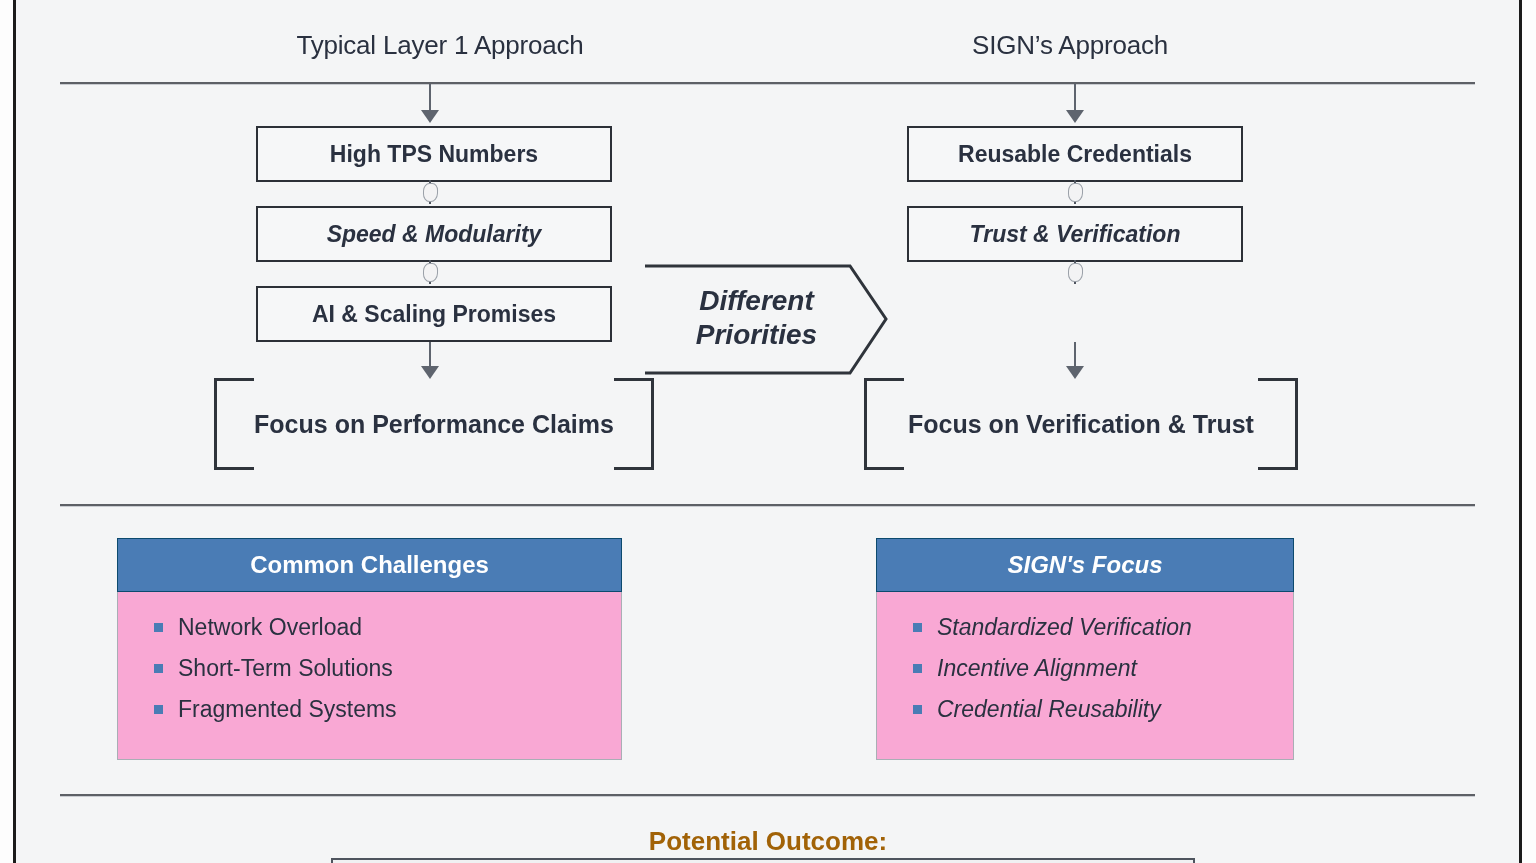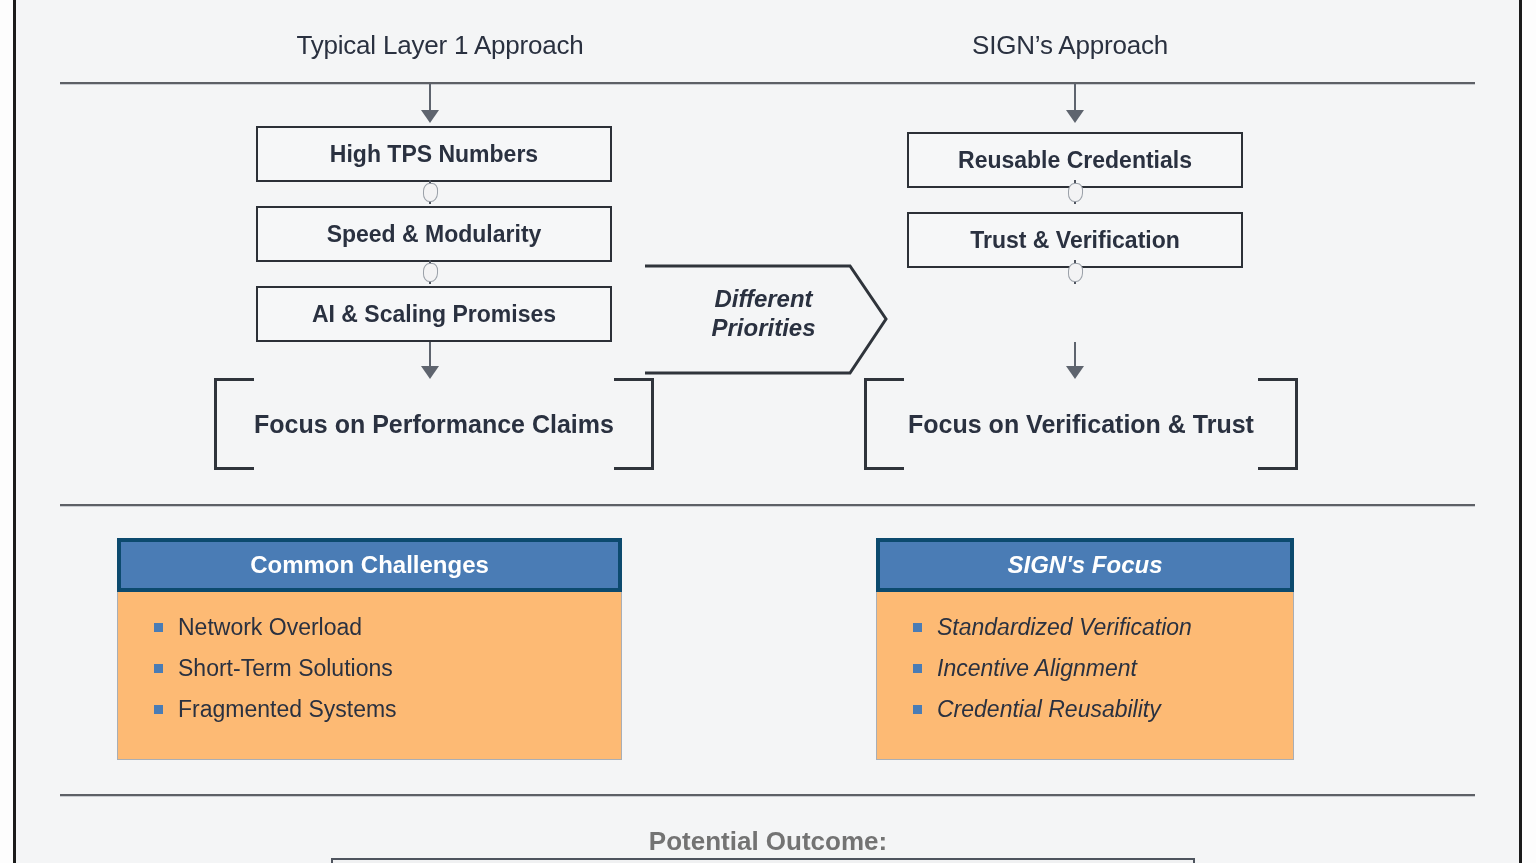--- a/index.html
+++ b/index.html
@@ -73,23 +73,23 @@
     display: flex;
     align-items: center;
     justify-content: center;
     font-size: 23px;
     font-weight: bold;
     color: #2a3140;
     box-sizing: border-box;
     white-space: nowrap;
   }
   .pbox.col-l { left: 256px; width: 356px; }
-  .pbox.col-r { left: 907px; width: 336px; margin-top: 6px; }
+  .pbox.col-r { left: 907px; width: 336px; }
   .pbox.row1 { top: 126px; }
-  .pbox.row2 { top: 206px; }
+  .pbox.row2 { top: 206px; font-style: italic; }
   .pbox.row3 { top: 286px; }
 
   
   .vline {
     position: absolute;
     width: 0;
     border-left: 2px solid #5e646e;
   }
   .arrowhead {
     position: absolute;
@@ -161,54 +161,54 @@
   .chev {
     position: absolute;
     left: 645px;
     top: 262px;
     width: 243px;
     height: 115px;
   }
   .chev svg { display: block; }
   .chev-label {
     position: absolute;
-    left: 16px;
+    left: 9px;
     top: 22px;
     width: 205px;
     text-align: center;
-    font-size: 24px;
+    font-size: 28px;
     font-weight: bold;
     font-style: italic;
     color: #2a3140;
     line-height: 1.22;
   }
 
   
   .card {
     position: absolute;
     top: 538px;
   }
   .card.left  { left: 117px; width: 505px; }
   .card.right { left: 876px; width: 418px; font-style: italic; }
   .card-header {
     height: 54px;
     background: #4a7cb5;
-    border: 4px solid #0c4a6e;
+    border: 1px solid #0c4a6e;
     box-sizing: border-box;
     display: flex;
     align-items: center;
     justify-content: center;
     color: #ffffff;
     font-size: 24px;
     font-weight: bold;
     white-space: nowrap;
   }
   .card-body {
     height: 168px;
-    background: #fdba74;
+    background: #f9a8d4;
     border: 1px solid #a9aeb5;
     border-top: none;
     box-sizing: border-box;
     padding: 22px 0 0 36px;
   }
   .bullet-row {
     display: flex;
     align-items: center;
     margin-bottom: 14px;
     font-size: 23px;
@@ -225,21 +225,21 @@
 
   
   .footer-title {
     position: absolute;
     left: 0;
     top: 826px;
     width: 1536px;
     text-align: center;
     font-size: 26px;
     font-weight: bold;
-    color: #737373;
+    color: #a16207;
     white-space: nowrap;
   }
   .footer-box {
     position: absolute;
     left: 331px;
     top: 858px;
     width: 864px;
     height: 12px;
     border: 2px solid #4e545e;
     border-bottom: none;

